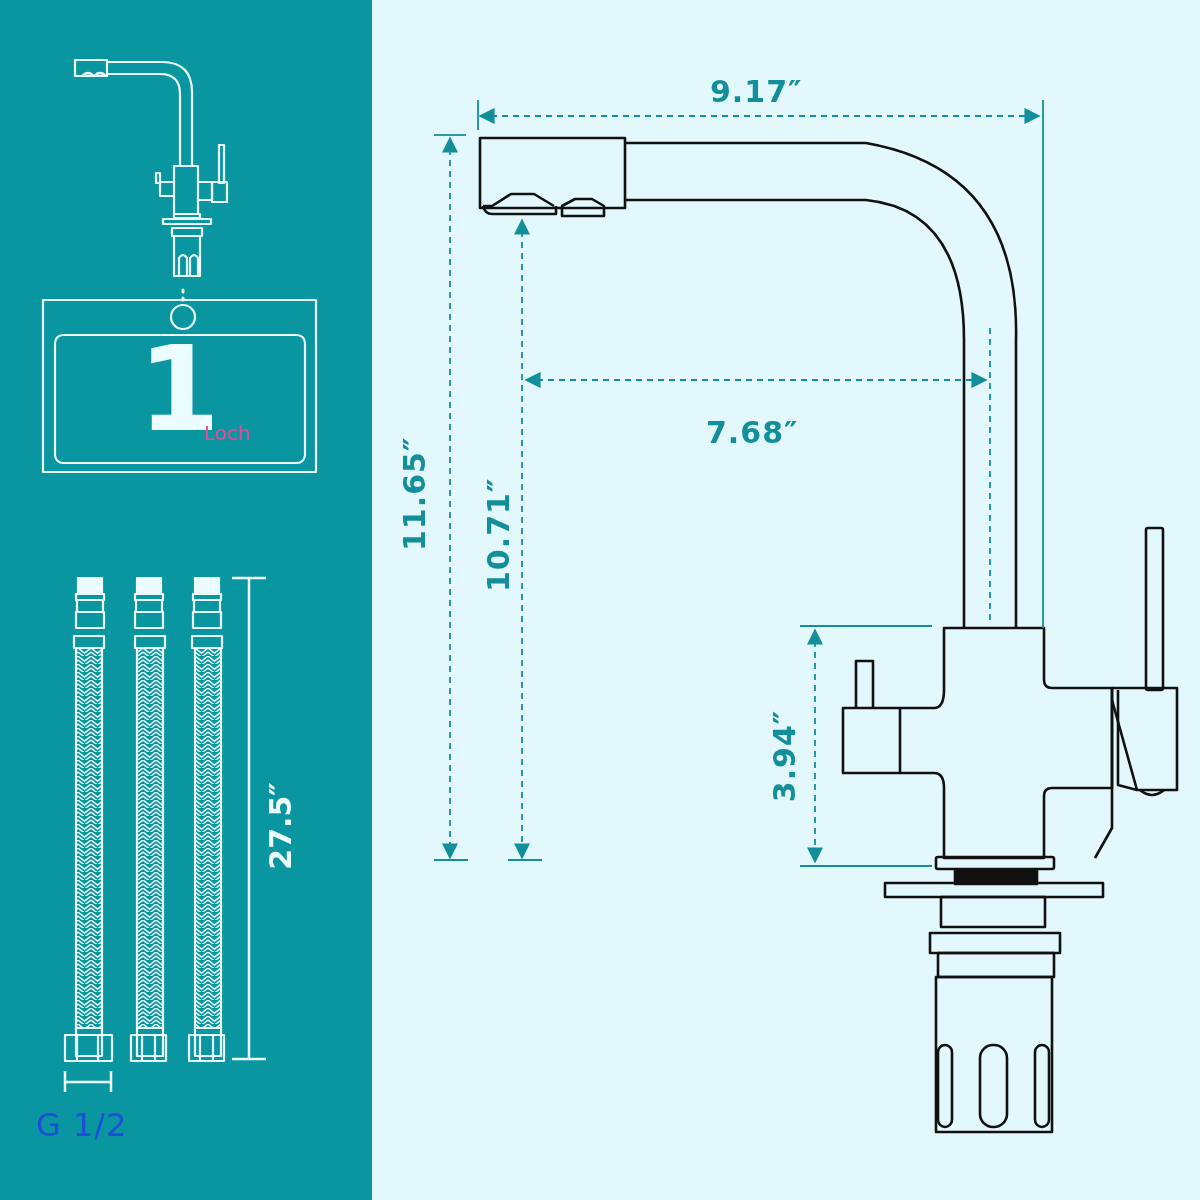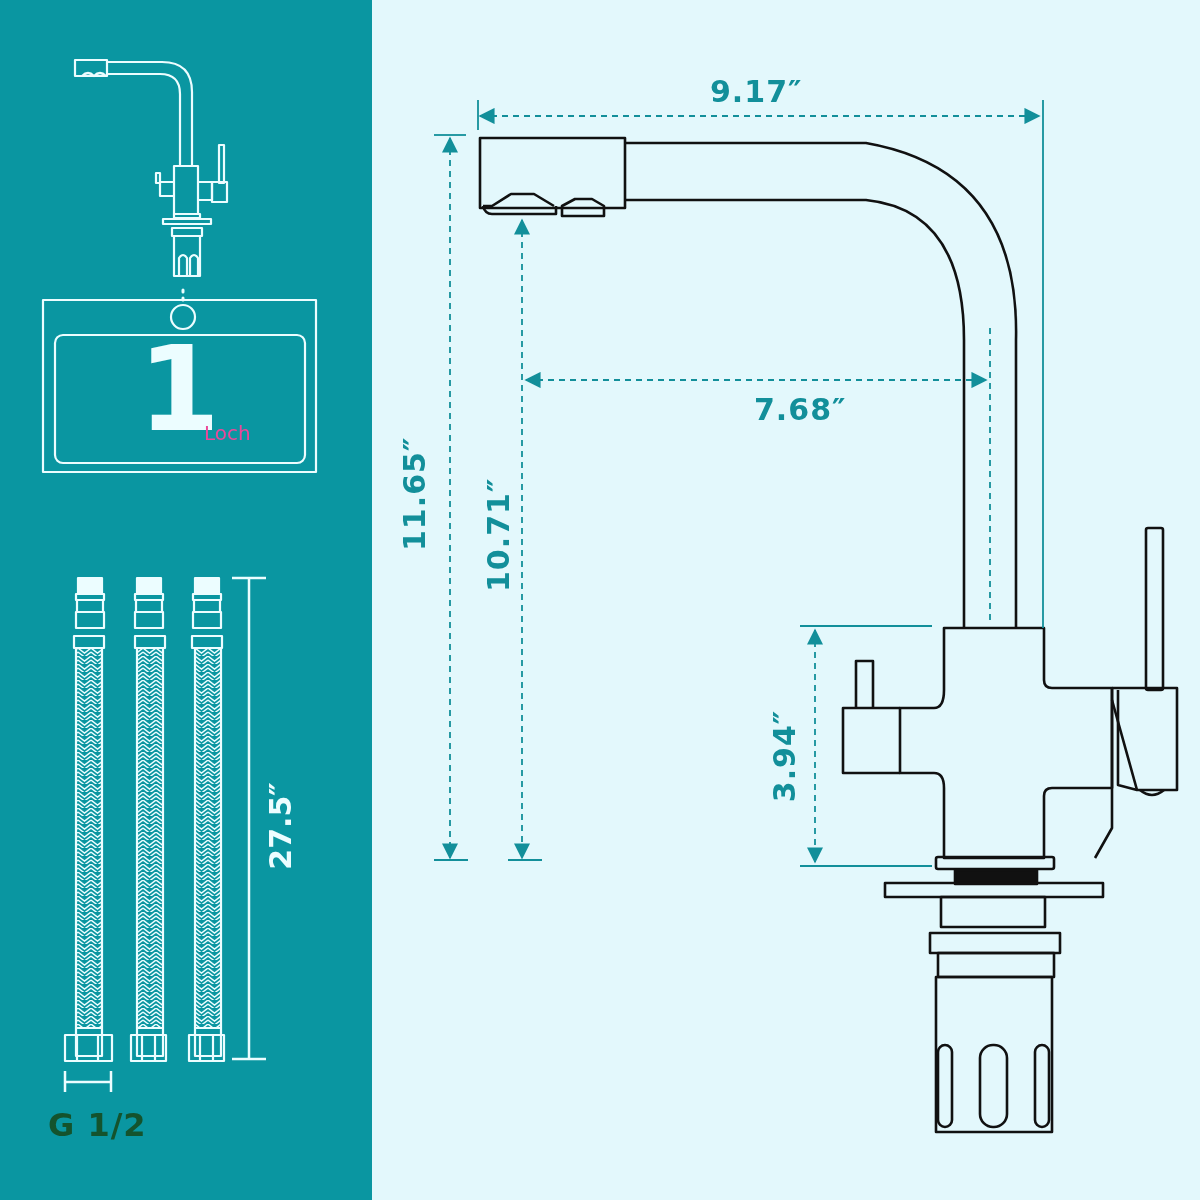--- a/index.html
+++ b/index.html
@@ -4,21 +4,21 @@
   <style>
     html, body { margin: 0; padding: 0; }
     body { width: 1200px; height: 1200px; position: relative; overflow: hidden; font-family: "Liberation Sans", sans-serif; }
     #left-panel { position: absolute; left: 0; top: 0; width: 372px; height: 1200px; background: #0a96a1; }
     #right-panel { position: absolute; left: 372px; top: 0; width: 828px; height: 1200px; background: #e3f8fc; }
     svg { position: absolute; left: 0; top: 0; }
     .dim-label { position: absolute; font-family: "DejaVu Sans", sans-serif; font-weight: bold; color: #128f9a; font-size: 30px; letter-spacing: 1px; white-space: nowrap; }
     .rot { transform: rotate(-90deg); transform-origin: center center; }
     .loch-num { position: absolute; left: 138px; top: 330px; font-family: "DejaVu Sans", sans-serif; font-weight: bold; font-size: 118px; color: #ecfdff; line-height: 1; }
     .loch-label { position: absolute; left: 204px; top: 421px; font-family: "DejaVu Sans", sans-serif; font-size: 20px; color: #ec4899; }
-    .g-label { position: absolute; left: 48px; top: 1106px; font-family: "DejaVu Sans", sans-serif; font-weight: bold; font-size: 32px; color: #14532d; letter-spacing: 1px; }
+    .g-label { position: absolute; left: 36px; top: 1106px; font-family: "DejaVu Sans", sans-serif; font-weight: normal; font-size: 32px; color: #1d4ed8; letter-spacing: 1px; }
     .hose-label { position: absolute; font-family: "DejaVu Sans", sans-serif; font-weight: bold; color: #ecfdff; font-size: 30px; }
   </style>
 </head>
 <body>
 
 <div id="left-panel"></div>
 <div id="right-panel"></div>
 
 <svg width="372" height="1200" viewBox="0 0 372 1200">
   <g fill="none" stroke="#ecfdff" stroke-width="2.2" stroke-linejoin="round">
@@ -171,16 +171,16 @@
     <line x1="990" y1="328" x2="990" y2="624" stroke-dasharray="6 5"></line>
     <line x1="526" y1="380" x2="986" y2="380" stroke-dasharray="6 5" marker-start="url(#arr)" marker-end="url(#arr)"></line>
 
     <line x1="800" y1="626" x2="932" y2="626"></line>
     <line x1="800" y1="866" x2="932" y2="866"></line>
     <line x1="815" y1="630" x2="815" y2="862" stroke-dasharray="6 5" marker-start="url(#arr)" marker-end="url(#arr)"></line>
   </g>
 </svg>
 
 <div class="dim-label" style="left:710px; top:74px;text-align:center;">9.17″</div>
-<div class="dim-label" style="left:706px; top:392px;margin-left:48px;">7.68″</div>
+<div class="dim-label" style="left:706px; top:415px;">7.68″</div>
 <div class="dim-label rot" style="left:360px; top:478px; width:110px; height:36px; text-align:center;">11.65″</div>
 <div class="dim-label rot" style="left:444px; top:519px; width:110px; height:36px; text-align:center;">10.71″</div>
 <div class="dim-label rot" style="left:735px; top:738px; width:100px; height:36px; text-align:center;">3.94″</div>
 
 </body></html>

